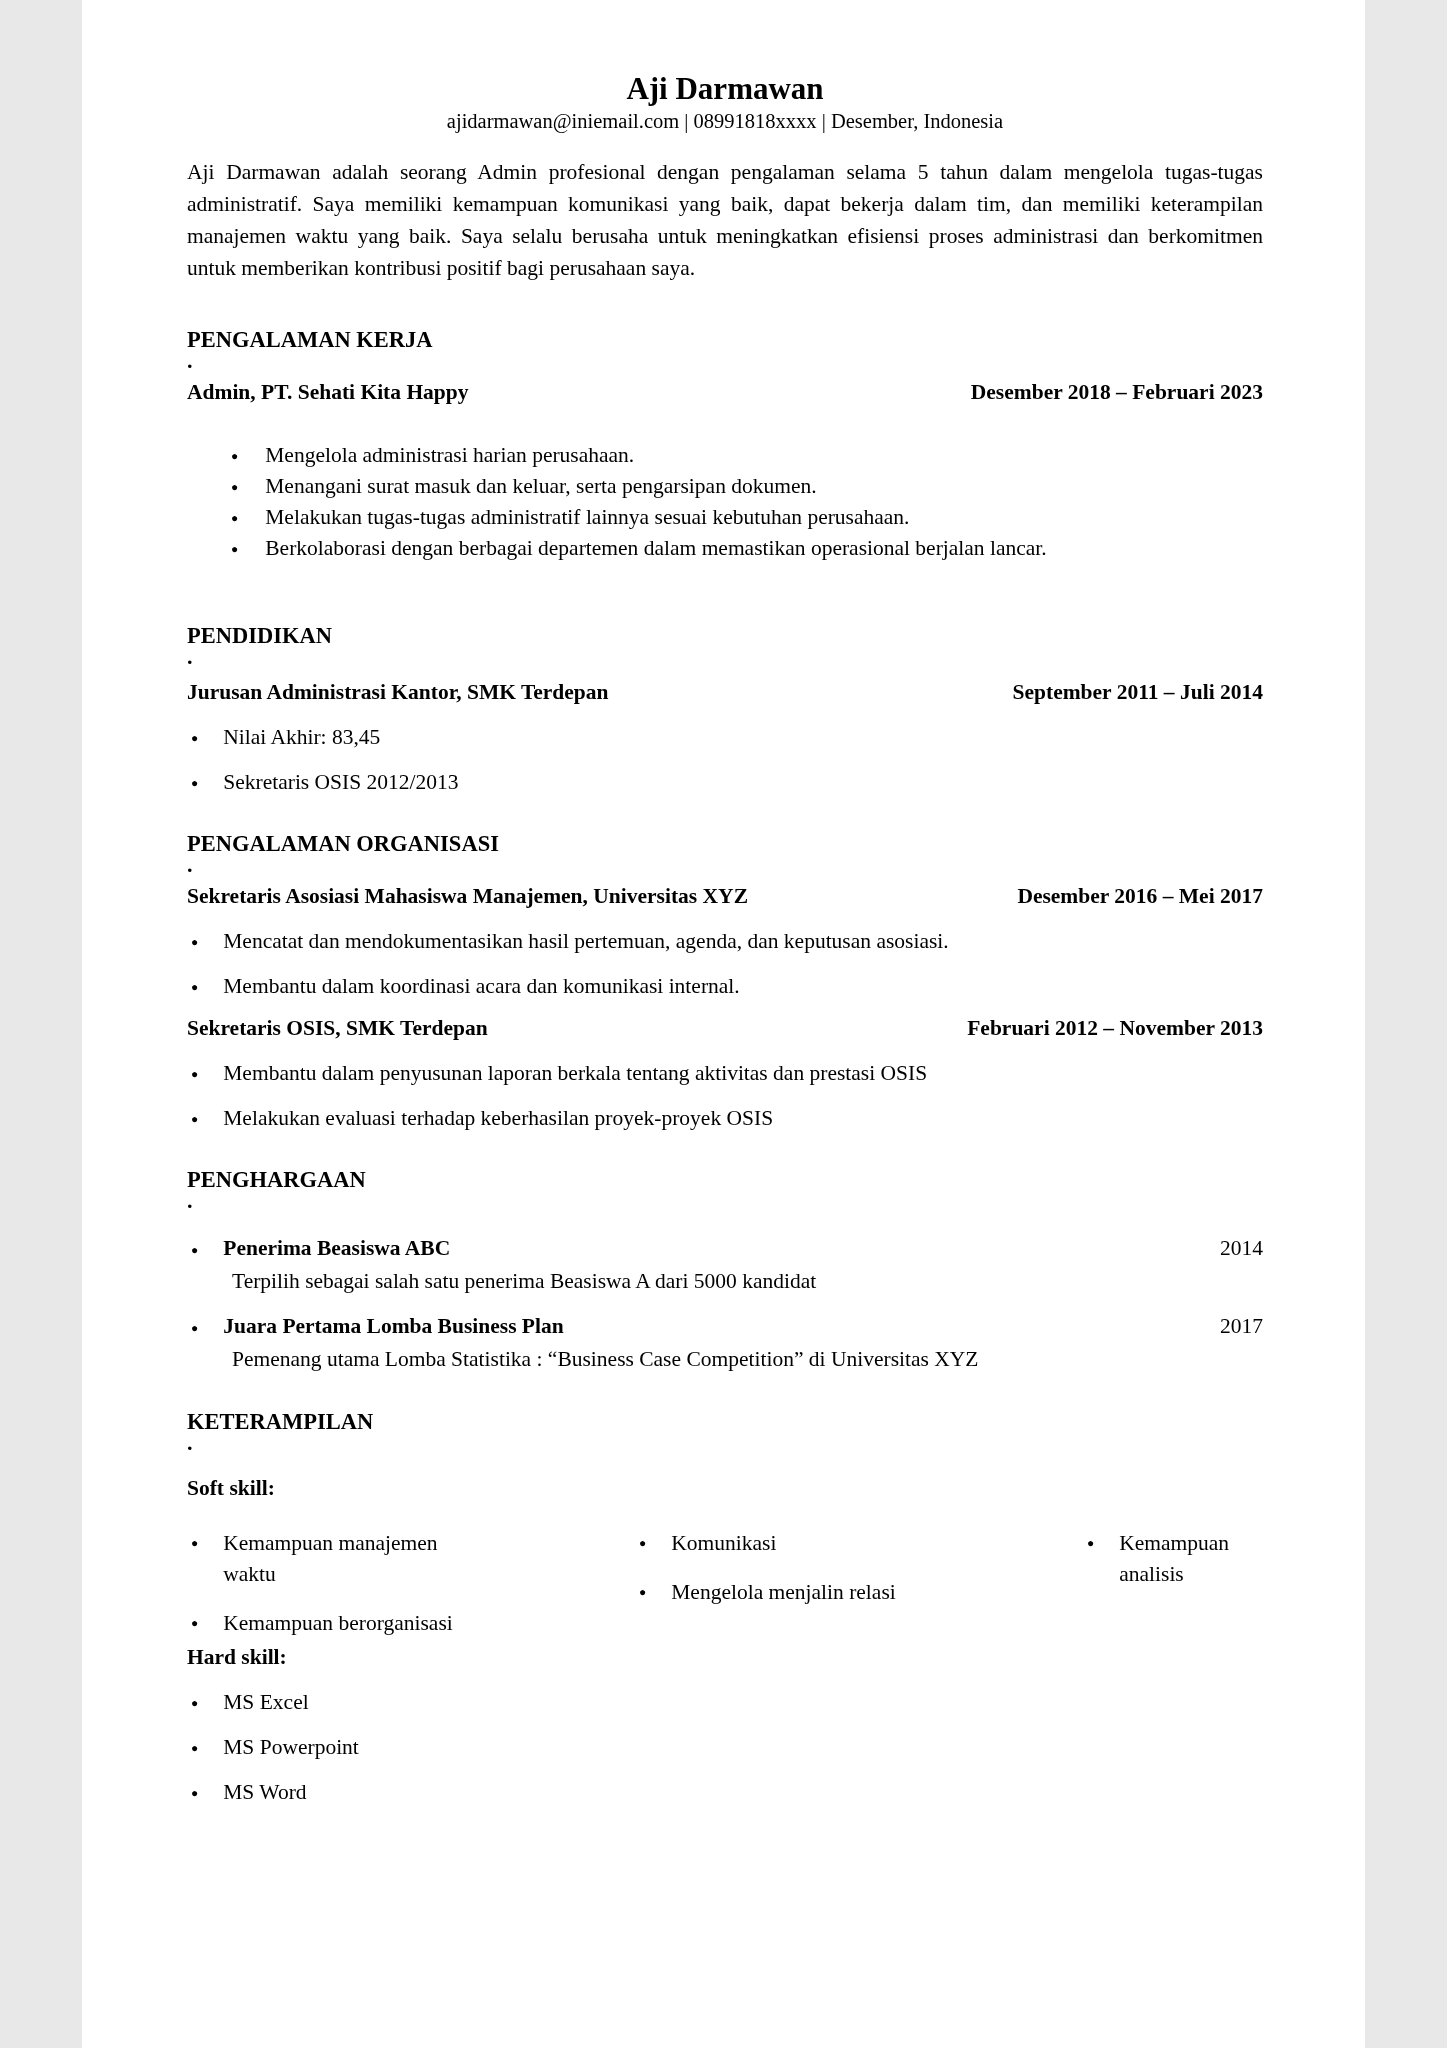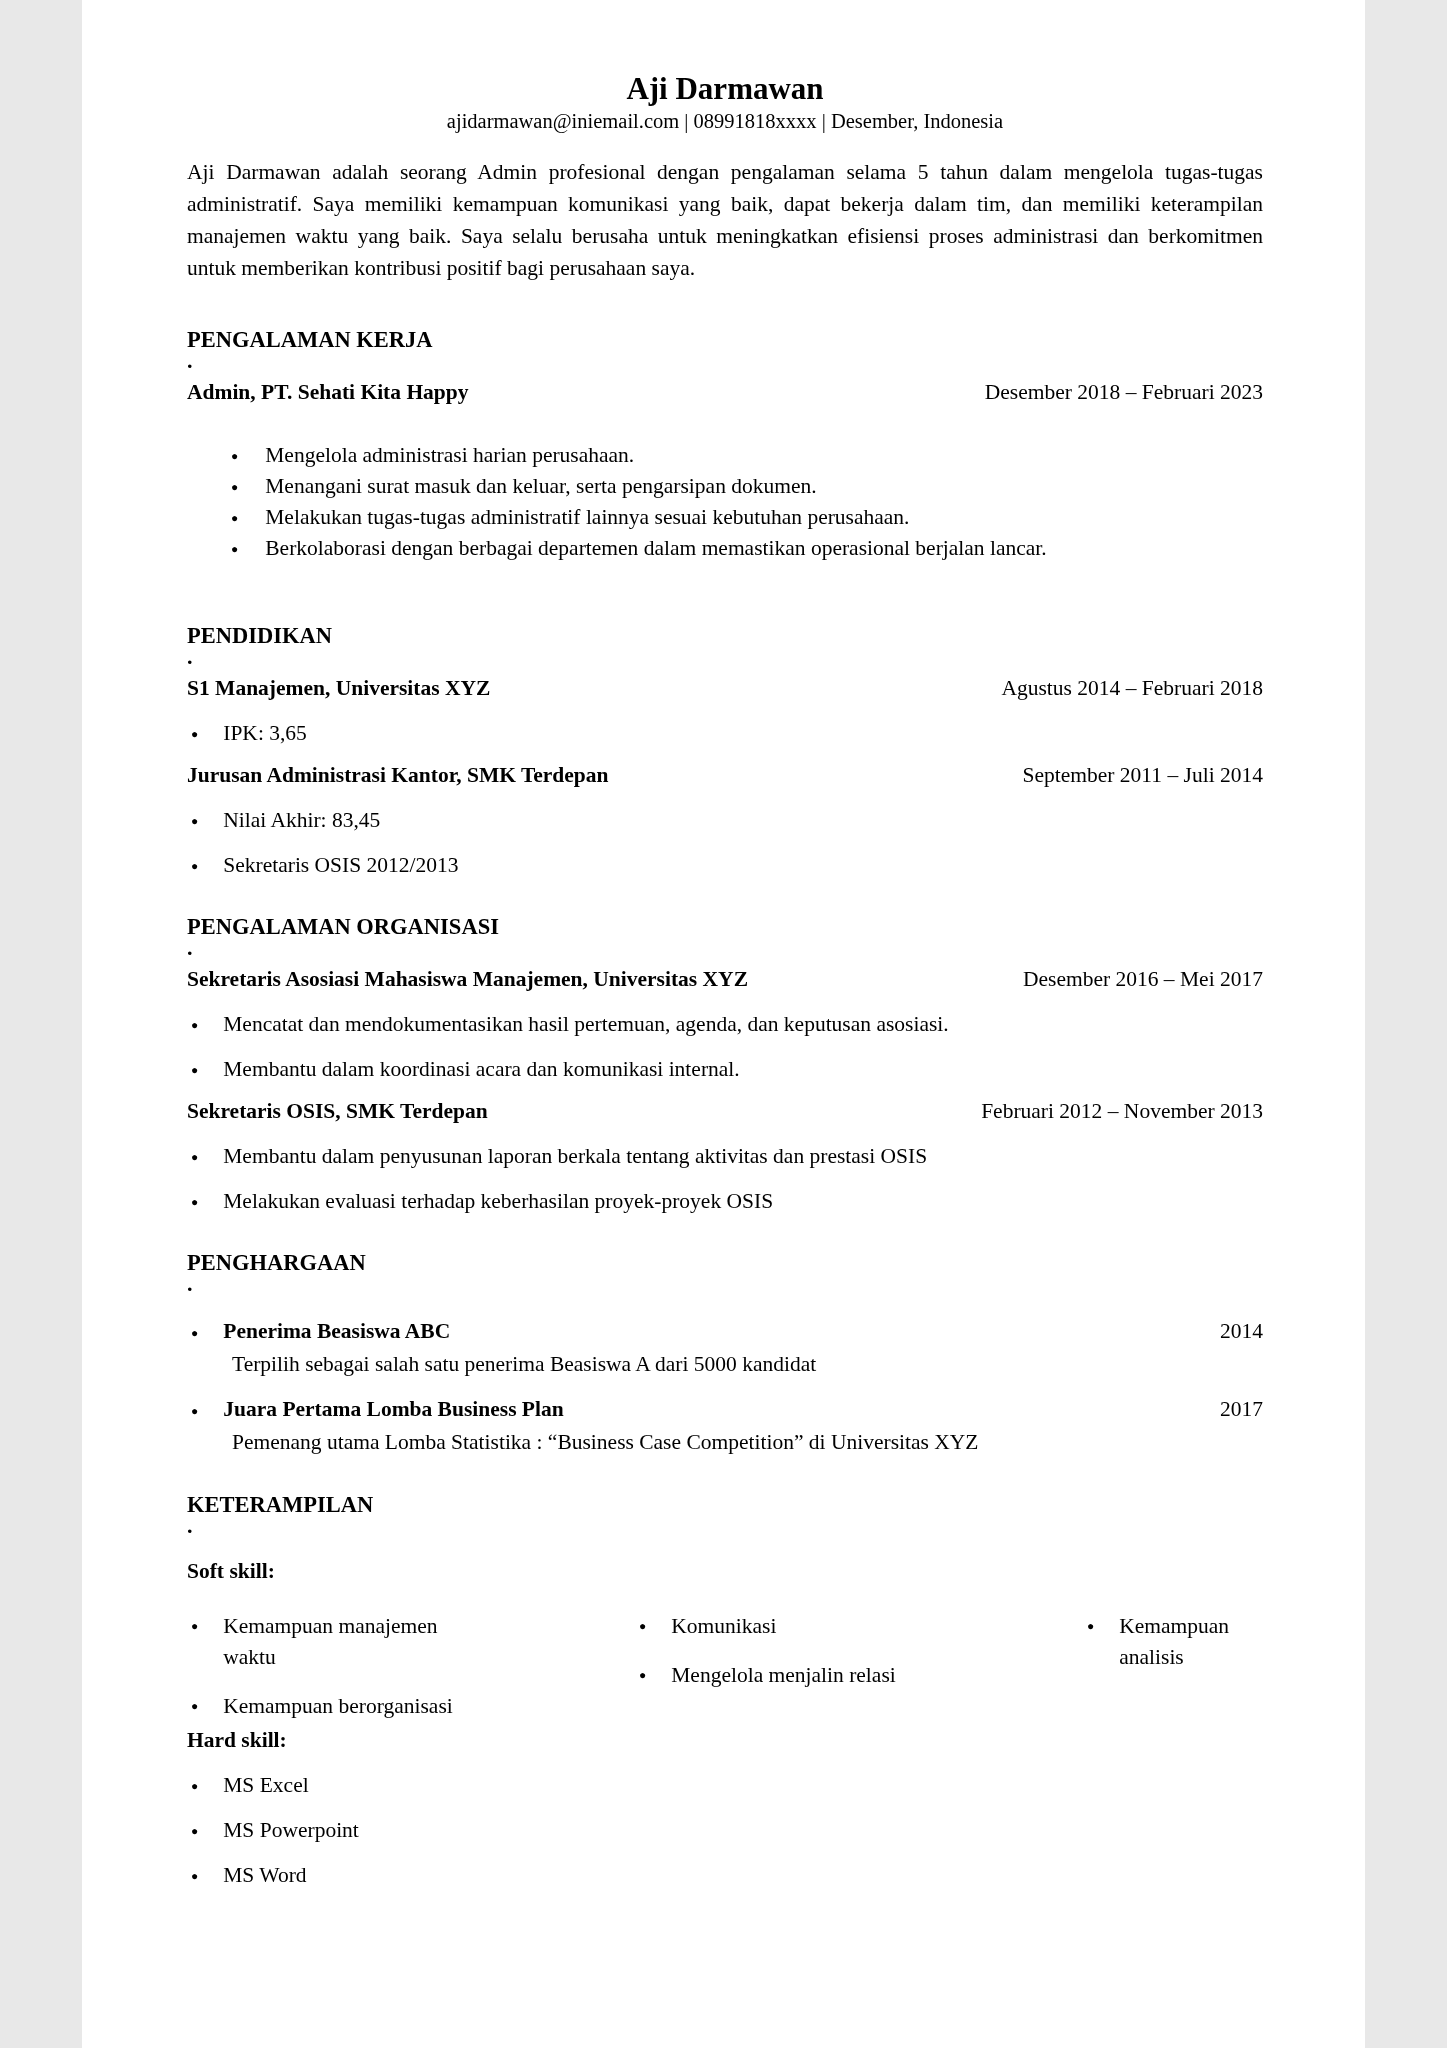--- a/index.html
+++ b/index.html
@@ -58,21 +58,21 @@
   
   .entry-row {
     display: flex;
     justify-content: space-between;
     align-items: baseline;
     font-size: 21.5px;
     line-height: 28px;
     margin-top: 8px;
   }
   .entry-title { font-weight: 700; }
-  .entry-date { font-weight: 400; white-space: nowrap; }
+  .entry-date { font-weight: 700; white-space: nowrap; }
   
   ul.bullets {
     list-style: none;
     margin: 0;
     padding: 0;
   }
   ul.bullets li {
     display: flex;
     align-items: flex-start;
     font-size: 21.5px;
@@ -166,31 +166,20 @@
             <span>Berkolaborasi dengan berbagai departemen dalam memastikan operasional berjalan lancar.</span>
           </li>
       </ul>
     </div>
   </div>
 
   <div class="section sec-education">
     <div class="heading-block">
       <h2 class="sec-heading">PENDIDIKAN</h2>
       <span class="sec-dot">.</span>
-    </div>
-    <div class="entry">
-      <div class="entry-row">
-        <span class="entry-title">S1 Manajemen, Universitas XYZ</span>
-        <span class="entry-date">Agustus 2014 – Februari 2018</span>
-      </div>
-      <ul class="bullets loose-bullets">
-        <li>
-            <span>IPK: 3,65</span>
-          </li>
-      </ul>
     </div>
     <div class="entry" style="margin-top: 14px;">
       <div class="entry-row">
         <span class="entry-title">Jurusan Administrasi Kantor, SMK Terdepan</span>
         <span class="entry-date">September 2011 – Juli 2014</span>
       </div>
       <ul class="bullets loose-bullets">
         <li>
             <span>Nilai Akhir: 83,45</span>
           </li>

